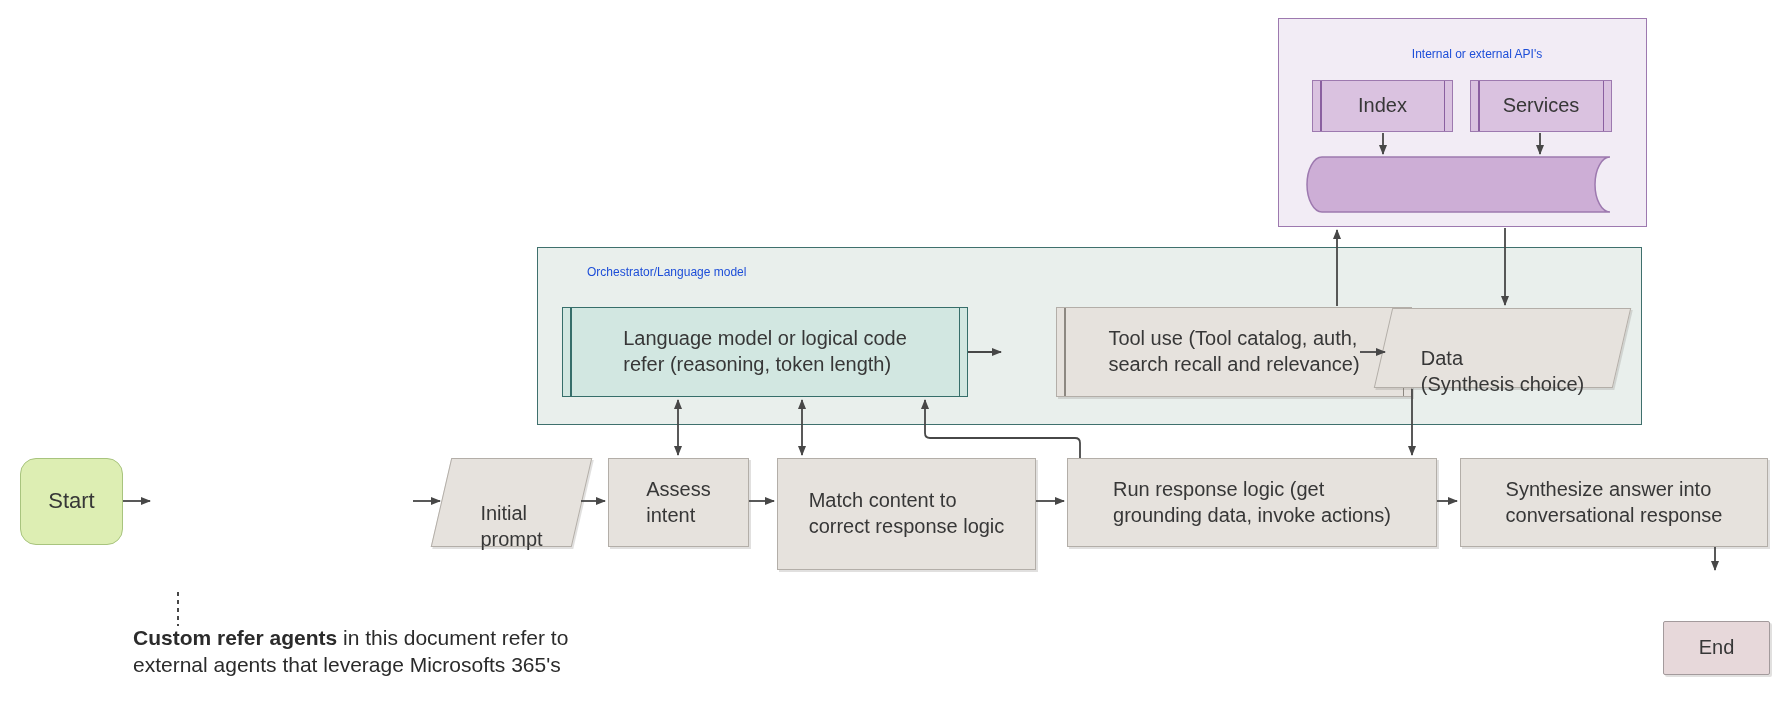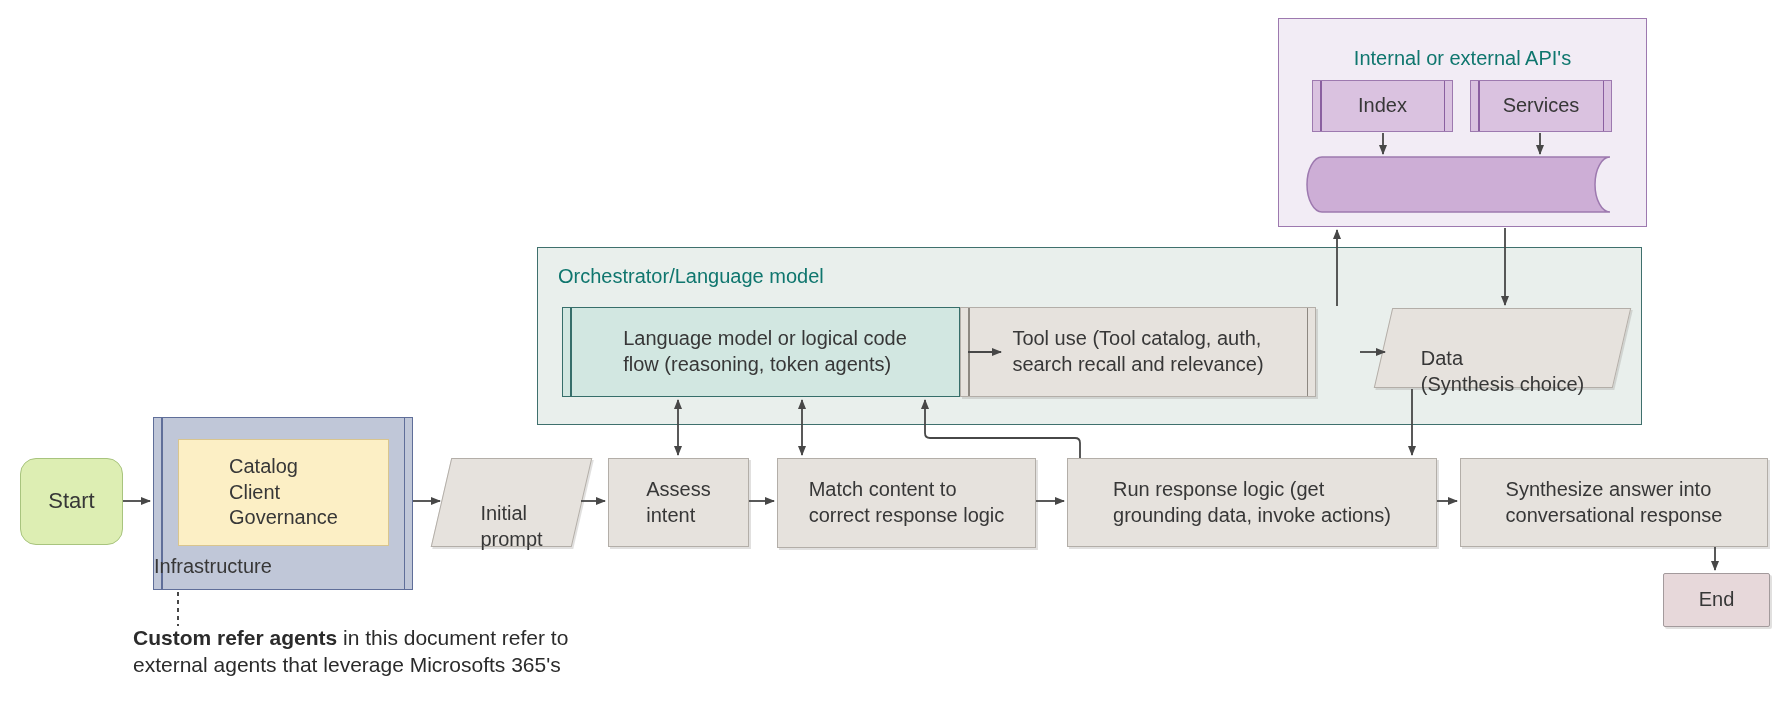--- a/index.html
+++ b/index.html
@@ -6,29 +6,29 @@
   #canvas{position:relative;width:1787px;height:722px;background:#ffffff;
           font-family:"Liberation Sans","DejaVu Sans",sans-serif;color:#373737;overflow:hidden;}
   .abs{position:absolute;}
   .label{white-space:pre-line;text-align:left;line-height:1.28;}
   .node{position:absolute;display:flex;align-items:center;justify-content:center;
         font-size:20px;color:#373737;box-sizing:border-box;}
   
   .container{position:absolute;box-sizing:border-box;}
   .api-group{background:#f2ecf5;border:1.5px solid #9d79af;}
   .orchestrator{background:#e9efec;border:1.5px solid #3f706d;}
-  .container-title{position:absolute;font-size:20px;color:#0f766e;}
+  .container-title{position:absolute;font-size:12px;color:#1d4ed8;padding-left:29px;}
   
   .gray{background:#e6e2dd;border:1px solid #b3aea8;box-shadow:2px 2px 0 rgba(120,115,110,0.22);}
   .teal{background:#d2e7e1;border:1px solid #366e6a;}
   .purple{background:#dac2e0;border:1px solid #9d79af;}
   .infra{background:#c0c7d8;border:1.5px solid #5f6e99;}
   .yellow{background:#fcefc5;border:1px solid #d9c58e;}
   .start{background:#ddeeb3;border:1.5px solid #a8c47e;border-radius:16px;font-size:22px;}
-  .end{background:#e7d8da;border:1px solid #a39a9c;border-radius:2px;box-shadow:2px 2px 0 rgba(120,115,110,0.22);}
+  .end{background:#e7d8da;border:1px solid #a39a9c;border-radius:2px;box-shadow:2px 2px 0 rgba(120,115,110,0.22);margin-top:48px;}
   
   .pbar{position:absolute;top:0;bottom:0;width:1.5px;}
   .pbar.l{left:7px;} .pbar.r{right:7px;}
   .bar-teal{background:#366e6a;} .bar-gray{background:#8d8881;}
   .bar-purple{background:#8a5fa0;} .bar-blue{background:#5f6e99;}
   
   .para{position:absolute;}
   .para .bg{position:absolute;inset:0;transform:skewX(-13deg);background:#e6e2dd;
             border:1px solid #b3aea8;box-shadow:2px 2px 0 rgba(120,115,110,0.22);box-sizing:border-box;}
   .para .fg{position:absolute;inset:0;display:flex;align-items:center;justify-content:center;font-size:20px;margin-top:48px;}
@@ -92,65 +92,55 @@
       <span class="label">Services</span>
     </div>
     <div class="node" style="left:1322px;top:157px;width:288px;height:55px;z-index:6;background:none;border:none;">
       <span class="label">API</span>
     </div>
 
     <div class="node teal" style="left:562px;top:307px;width:406px;height:90px;">
       <i class="pbar l bar-teal"></i>
       <i class="pbar r bar-teal"></i>
       <span class="label">Language model or logical code
-flow (reasoning, token agents)</span>
+refer (reasoning, token length)</span>
     </div>
-    <div class="node gray" style="left:960px;top:307px;width:356px;height:90px;">
+    <div class="node gray" style="left:1056px;top:307px;width:356px;height:90px;">
       <i class="pbar l bar-gray"></i>
       <i class="pbar r bar-gray"></i>
       <span class="label">Tool use (Tool catalog, auth,
 search recall and relevance)</span>
     </div>
     <div class="para" style="left:1383px;top:308px;width:239px;height:80px;">
       <div class="bg"></div>
       <div class="fg">
           <span class="label">Data
 (Synthesis choice)</span>
         </div>
     </div>
 
     <div class="node start" style="left:20px;top:458px;width:103px;height:87px;">
       <span class="label">Start</span>
     </div>
 
-    <div class="node infra" style="left:153px;top:417px;width:260px;height:173px;">
-      <i class="pbar l bar-blue"></i>
-      <i class="pbar r bar-blue"></i>
-      <div class="node yellow" style="left:24px;top:21px;width:211px;height:107px;">
-        <span class="label">Catalog
-Client
-Governance</span>
-      </div>
-      <div class="abs label" style="left:0;right:0;bottom:9px;font-size:20px;">Infrastructure</div>
-    </div>
 
     <div class="para" style="left:441px;top:458px;width:141px;height:89px;">
       <div class="bg"></div>
       <div class="fg">
           <span class="label">Initial
 prompt</span>
         </div>
     </div>
 
     <div class="node gray" style="left:608px;top:458px;width:141px;height:89px;">
       <span class="label">Assess
 intent</span>
     </div>
 
-    <div class="node gray" style="left:777px;top:458px;width:259px;height:90px;">
+    <div class="node gray" style="left:777px;top:458px;width:259px;height:112px;">
       <span class="label">Match content to
 correct response logic</span>
     </div>
 
     <div class="node gray" style="left:1460px;top:458px;width:308px;height:89px;">
       <span class="label">Synthesize answer into
 conversational response</span>
     </div>
 
     <div class="node gray" style="left:1067px;top:458px;width:370px;height:89px;">

